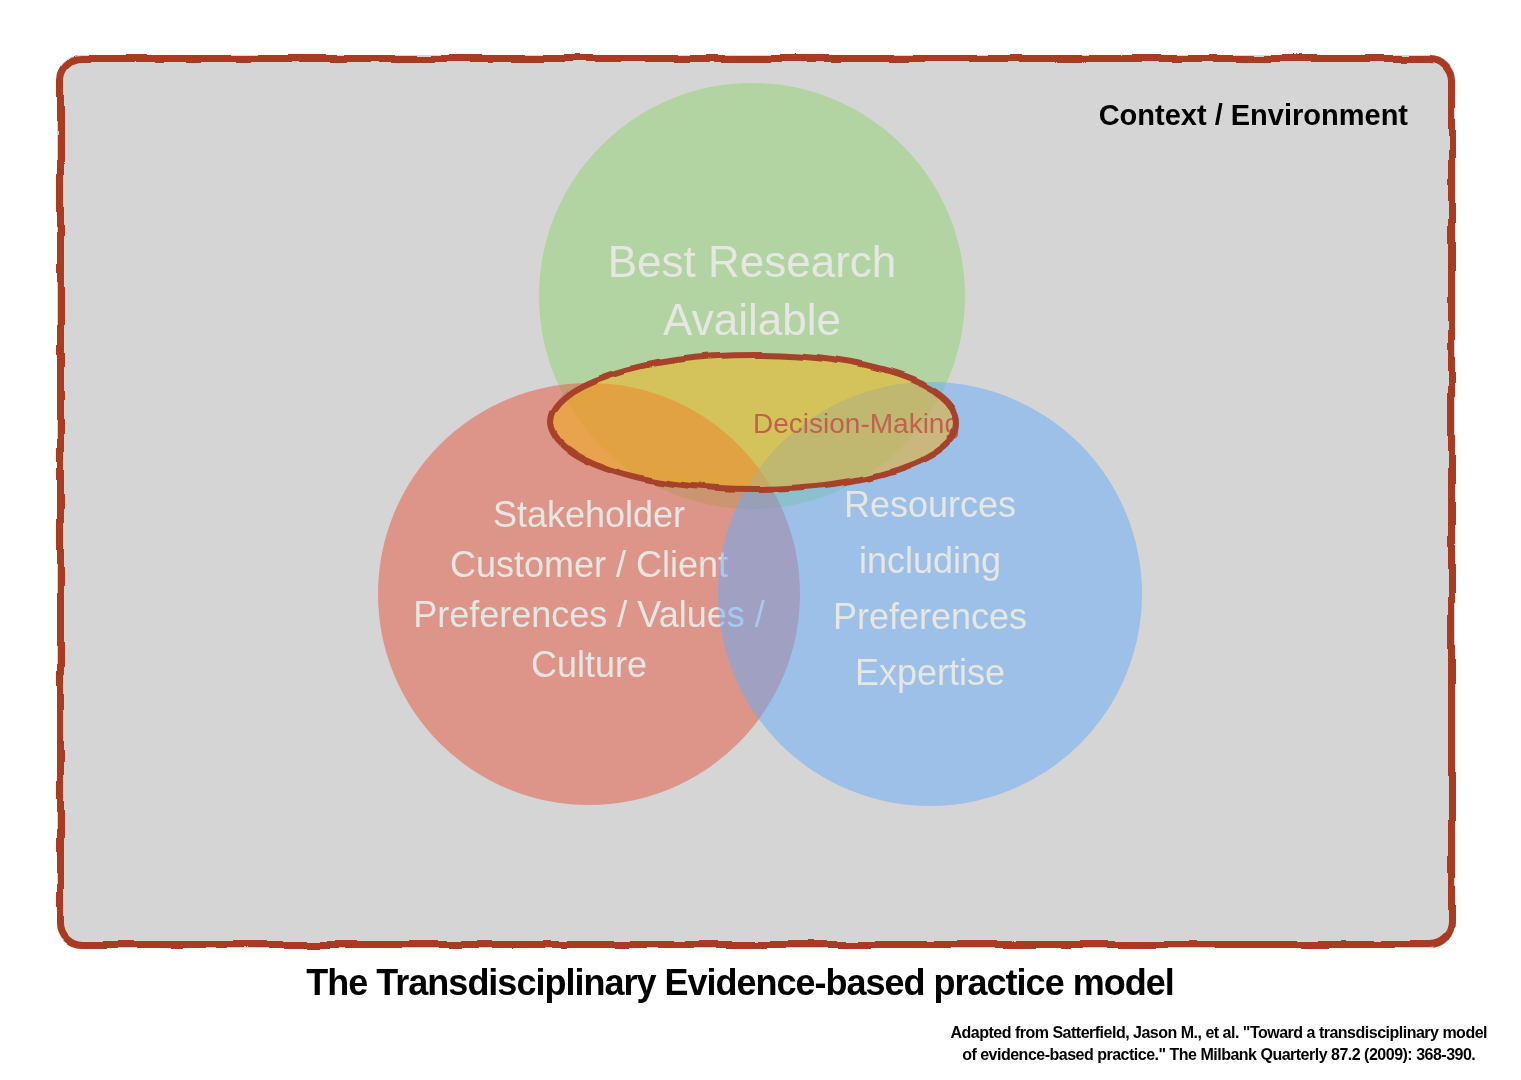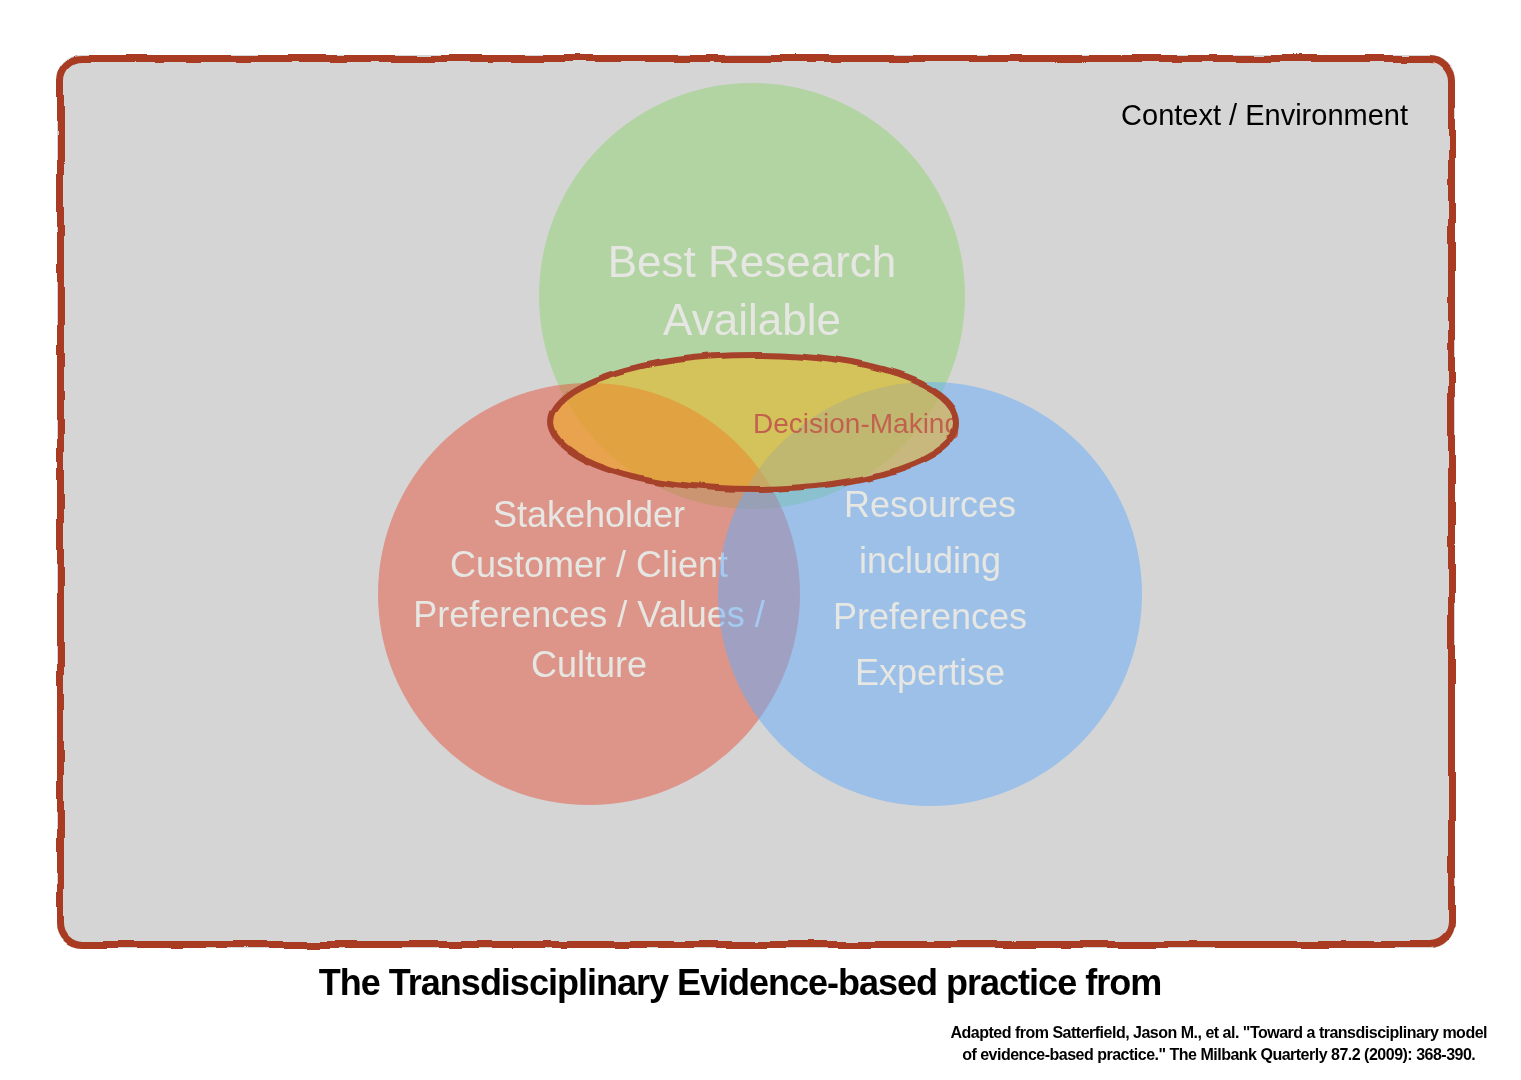--- a/index.html
+++ b/index.html
@@ -6,21 +6,21 @@
   .canvas{
     position:relative;width:1521px;height:1080px;overflow:hidden;
     font-family:"Liberation Sans",sans-serif;background:#ffffff;
   }
   .context-box{
     position:absolute;left:57px;top:55px;width:1398px;height:893px;
     box-sizing:border-box;background:#d5d5d5;border-radius:24px;
   }
   .context-label{
     position:absolute;top:98px;right:113px;
-    font-size:29px;font-weight:normal;color:#000000;line-height:34px;
+    font-size:29px;font-weight:bold;color:#000000;line-height:34px;
   }
   .circle{position:absolute;border-radius:50%;}
   .circle-green{left:539px;top:83px;width:426px;height:426px;background:rgba(143,211,111,0.50);}
   .circle-red{left:378px;top:383px;width:422px;height:422px;background:rgba(229,85,63,0.50);}
   .circle-blue{left:718px;top:382px;width:424px;height:424px;background:rgba(99,171,251,0.50);}
   .circle-label{position:absolute;text-align:center;color:#e6e6e2;font-weight:normal;}
   .label-green{left:539px;top:233px;width:426px;font-size:44px;line-height:58px;}
   .label-red{left:378px;top:490px;width:422px;font-size:36px;line-height:50px;}
   .label-blue{left:718px;top:477px;width:424px;font-size:36px;line-height:56px;}
   .dm-ellipse-fill{
@@ -79,20 +79,20 @@
     <defs>
       <filter id="rough" x="-5%" y="-5%" width="110%" height="110%">
         <feTurbulence type="fractalNoise" baseFrequency="0.018" numOctaves="3" seed="7" result="n"></feTurbulence>
         <feDisplacementMap in="SourceGraphic" in2="n" scale="6" xChannelSelector="R" yChannelSelector="G"></feDisplacementMap>
       </filter>
     </defs>
     <rect x="60.5" y="58.5" width="1391" height="886" rx="22" fill="none" stroke="#a93a20" stroke-width="7" filter="url(#rough)"></rect>
     <ellipse cx="754" cy="422" rx="203" ry="67" fill="none" stroke="#a6422b" stroke-width="6" filter="url(#rough)"></ellipse>
   </svg>
 
-  <div class="diagram-title">The Transdisciplinary Evidence-based practice from</div>
+  <div class="diagram-title">The Transdisciplinary Evidence-based practice model</div>
 
   <div class="citation">
     <div>Adapted from Satterfield, Jason M., et al. "Toward a transdisciplinary model</div>
     <div>of evidence-based practice." The Milbank Quarterly 87.2 (2009): 368-390.</div>
   </div>
 
 </div>
 
 </body></html>

